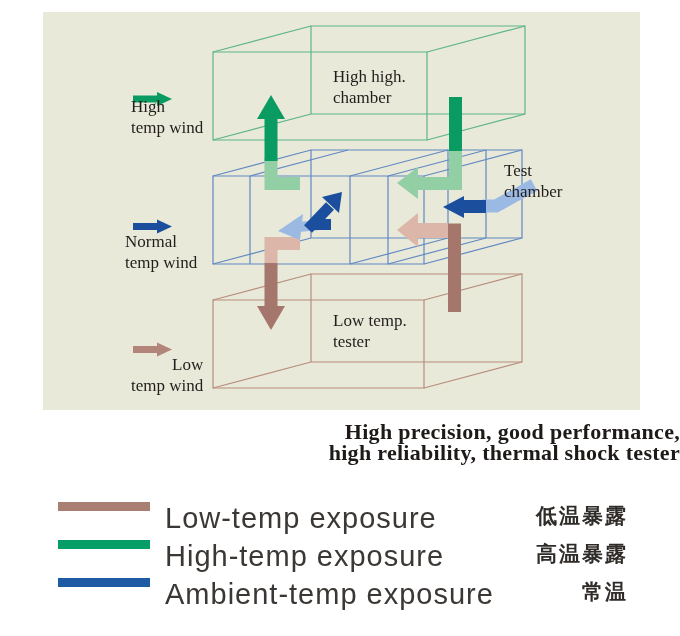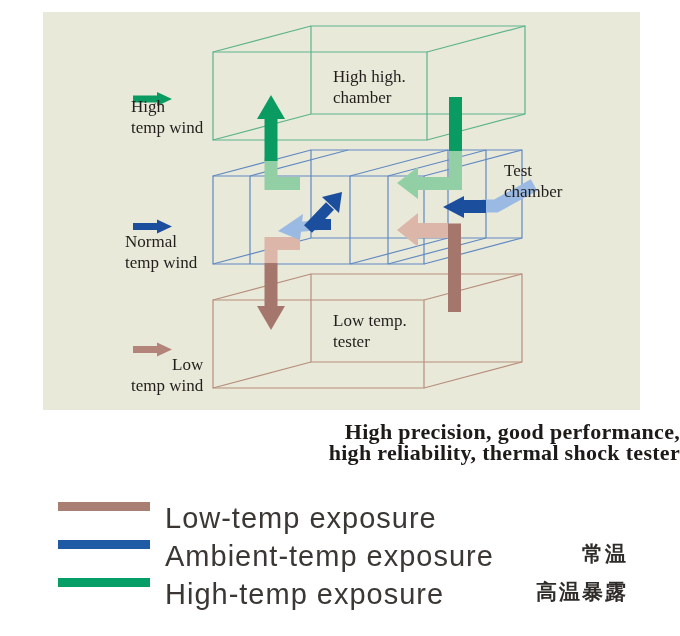--- a/index.html
+++ b/index.html
@@ -114,26 +114,27 @@
   <div class="lbl" style="left:333px;top:310px;">Low temp.
 tester</div>
 
   <div class="caption">High precision, good performance,
 high reliability, thermal shock tester</div>
 
   <div class="legend">
     <div class="legend-row">
       <div class="swatch" style="background-color: rgb(169, 127, 115);"></div>
       <div class="legend-label">Low-temp exposure</div>
+      <div class="legend-zh">低温暴露</div>
+    </div>
+    <div class="legend-row">
+      <div class="swatch" style="background-color: rgb(6, 158, 103);"></div>
+      <div class="legend-label">High-temp exposure</div>
+      <div class="legend-zh">高温暴露</div>
     </div>
     <div class="legend-row">
       <div class="swatch" style="background-color: rgb(30, 91, 164);"></div>
       <div class="legend-label">Ambient-temp exposure</div>
       <div class="legend-zh">常温</div>
     </div>
-    <div class="legend-row">
-      <div class="swatch" style="background-color: rgb(6, 158, 103);"></div>
-      <div class="legend-label">High-temp exposure</div>
-      <div class="legend-zh">高温暴露</div>
-    </div>
   </div>
 
 </div>
 
 </body></html>

